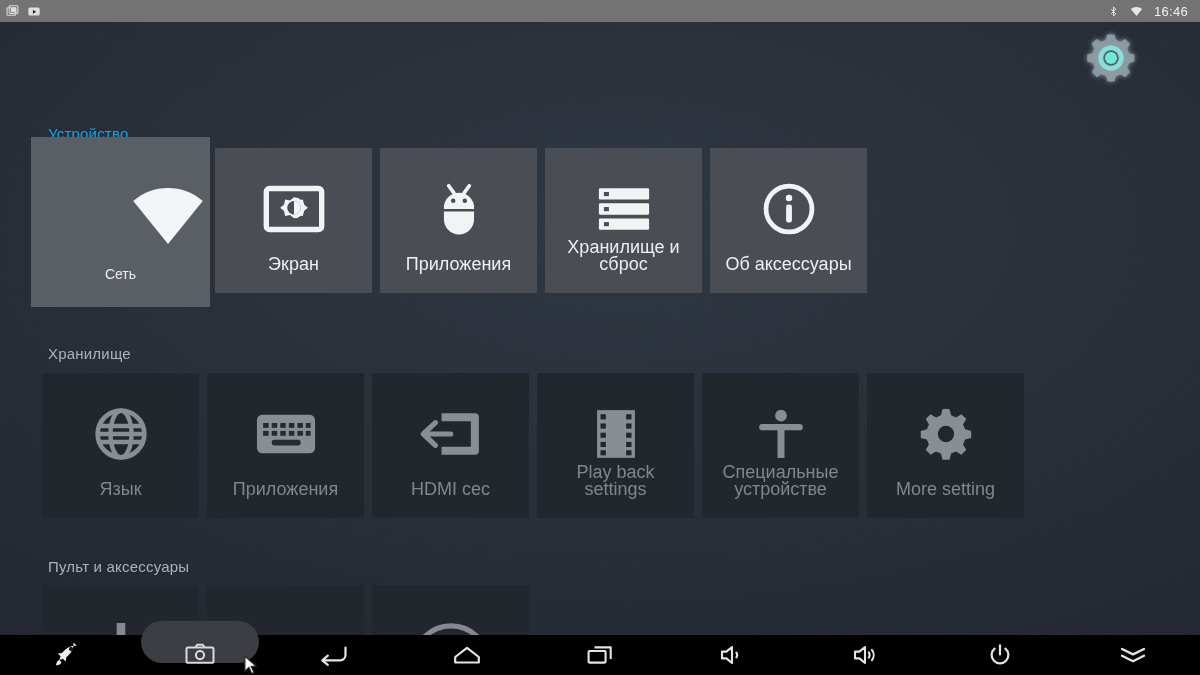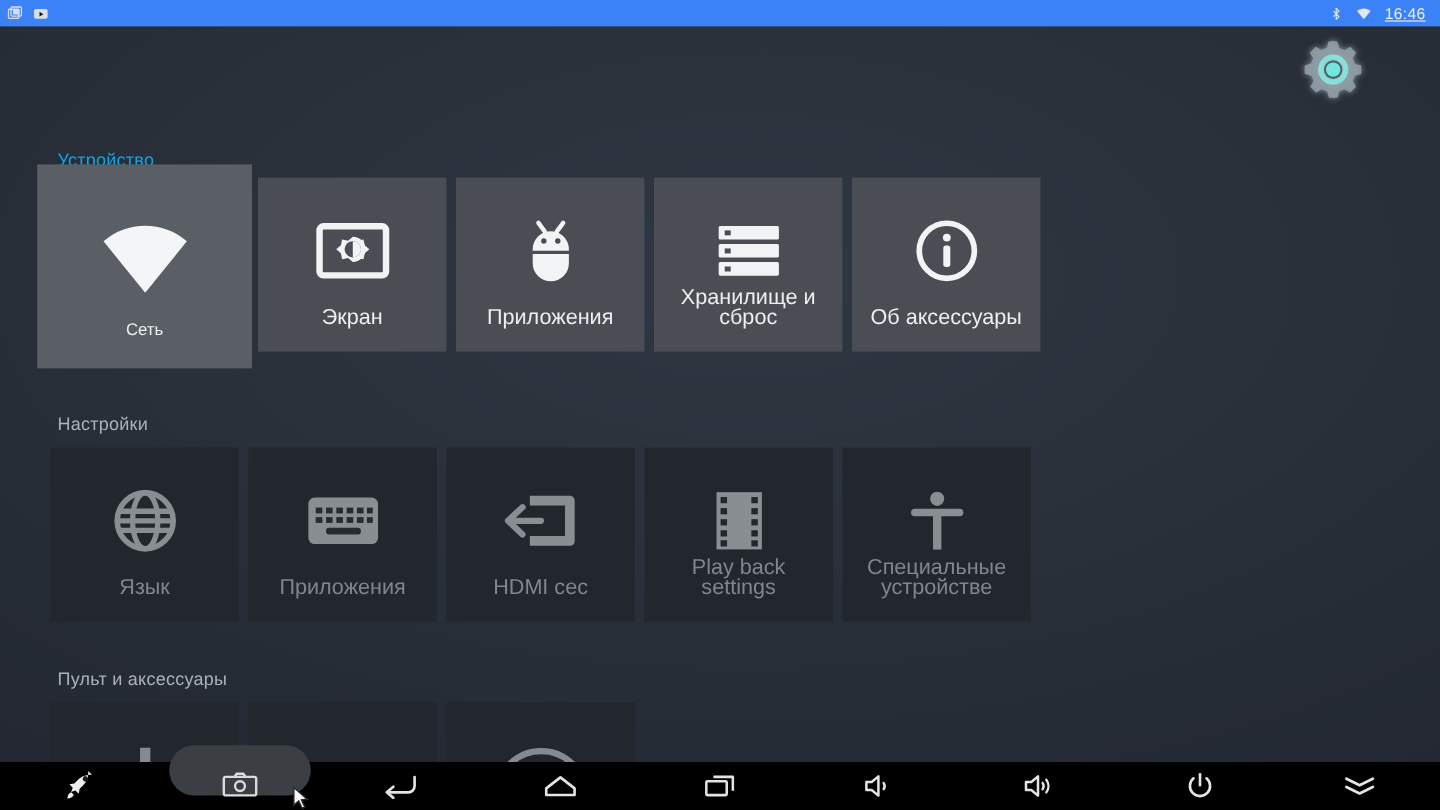--- a/index.html
+++ b/index.html
@@ -8,22 +8,22 @@
     font-family:"Liberation Sans", sans-serif;
     background:#272d35;
     color:#e8e8e8;
     position:relative;
     -webkit-font-smoothing:antialiased;
   }
 
   
   #statusbar{
     position:absolute; top:0; left:0; width:1200px; height:22px;
-    background:#3b82f6; display:flex; align-items:center;
-    padding:0 12px 0 6px; z-index:40;text-decoration:underline;
+    background:#737373; display:flex; align-items:center;
+    padding:0 12px 0 6px; z-index:40;
   }
   #statusbar .left{ display:flex; align-items:center; gap:7px; }
   #statusbar .right{ margin-left:auto; display:flex; align-items:center; gap:9px; }
   .sb-ico{ width:14px; height:13px; display:block; opacity:.92; }
   .sb-time{ font-size:13px; color:#f0f0f0; letter-spacing:.3px; }
 
   
   #wallpaper{
     position:absolute; inset:22px 0 40px 0;
     background:
@@ -65,20 +65,21 @@
     text-align:center; font-size:18px; color:#eceef0;
     line-height:17px; padding:0 6px;
   }
   .tile.sel{
     width:179px; height:170px;
     background:#5a5f66;
     margin-top:-11px;
     margin-left:-11px;
     margin-right:-3px;
     padding-top:48px;
+    align-items:flex-end;
   }
   .tile.sel .lbl{ bottom:24px; font-size:14px; }
 
   
   .row.dimrow .tile{ background:#22272e; }
   .row.dimrow .tile .lbl{ color:#80868e; }
   .row.dimrow .tile svg{ opacity:.62; }
 
   .row.cutrow .tile{ background:#22272e; height:145px; }
   .row.cutrow .tile svg{ opacity:.60; }
@@ -215,21 +216,21 @@
         <svg width="54" height="54" viewBox="0 0 24 24">
           <circle cx="12" cy="12" r="10.2" fill="none" stroke="#f2f3f4" stroke-width="2.1"></circle>
           <circle cx="12" cy="7.1" r="1.45" fill="#f2f3f4"></circle>
           <rect x="10.7" y="10" width="2.6" height="8" rx="1" fill="#f2f3f4"></rect>
         </svg>
       </div>
       <div class="lbl">Об аксессуары</div>
     </div>
   </div>
 
-  <div class="section-title dim" style="top:323px;">Настройки</div>
+  <div class="section-title dim" style="top:323px;">Хранилище</div>
   <div class="row dimrow" style="top:351px;">
 
 
     <div class="tile">
       <div class="ico">
         <svg width="56" height="56" viewBox="0 0 24 24">
           <circle cx="12" cy="12" r="10" fill="none" stroke="#c9cdd2" stroke-width="2"></circle>
           <ellipse cx="12" cy="12" rx="4.5" ry="10" fill="none" stroke="#c9cdd2" stroke-width="1.9"></ellipse>
           <path d="M2.4 8.6h19.2M2.4 15.4h19.2M2 12h20" fill="none" stroke="#c9cdd2" stroke-width="1.9"></path>
         </svg>
@@ -296,20 +297,29 @@
       <div class="ico">
         <svg width="48" height="54" viewBox="0 0 22 24">
           <circle cx="11" cy="3.6" r="2.7" fill="#c9cdd2"></circle>
           <rect x="1" y="7.4" width="20" height="2.9" rx="1.45" fill="#c9cdd2"></rect>
           <rect x="9.4" y="9" width="3.2" height="14" fill="#c9cdd2"></rect>
         </svg>
       </div>
       <div class="lbl">Специальные устройстве</div>
     </div>
 
+    <div class="tile">
+      <div class="ico">
+        <svg width="56" height="56" viewBox="0 0 24 24">
+          <path d="M12 1.2l1.5.2.7 2.6 2.1.9 2.3-1.4 2.1 2.1-1.4 2.3.9 2.1 2.6.7v3l-2.6.7-.9 2.1 1.4 2.3-2.1 2.1-2.3-1.4-2.1.9-.7 2.6h-3l-.7-2.6-2.1-.9-2.3 1.4-2.1-2.1 1.4-2.3-.9-2.1-2.6-.7v-3l2.6-.7.9-2.1L3.3 5.6l2.1-2.1 2.3 1.4 2.1-.9.7-2.6z" fill="#c9cdd2"></path>
+          <circle cx="12" cy="12" r="3.5" fill="#22272e"></circle>
+        </svg>
+      </div>
+      <div class="lbl">More setting</div>
+    </div>
   </div>
 
   <div class="section-title dim" style="top:536px;">Пульт и аксессуары</div>
   <div class="row cutrow" style="top:563px;">
 
     <div class="tile">
       <div class="ico">
         <svg width="54" height="54" viewBox="0 0 24 24">
           <path d="M10.1 1.8h3.8v9.4l2.8-2.6-2 5.4h-5.4l-2-5.4 2.8 2.6z" fill="#c9cdd2"></path>
           <rect x="2" y="15.2" width="6.6" height="2.5" fill="#c9cdd2"></rect>

